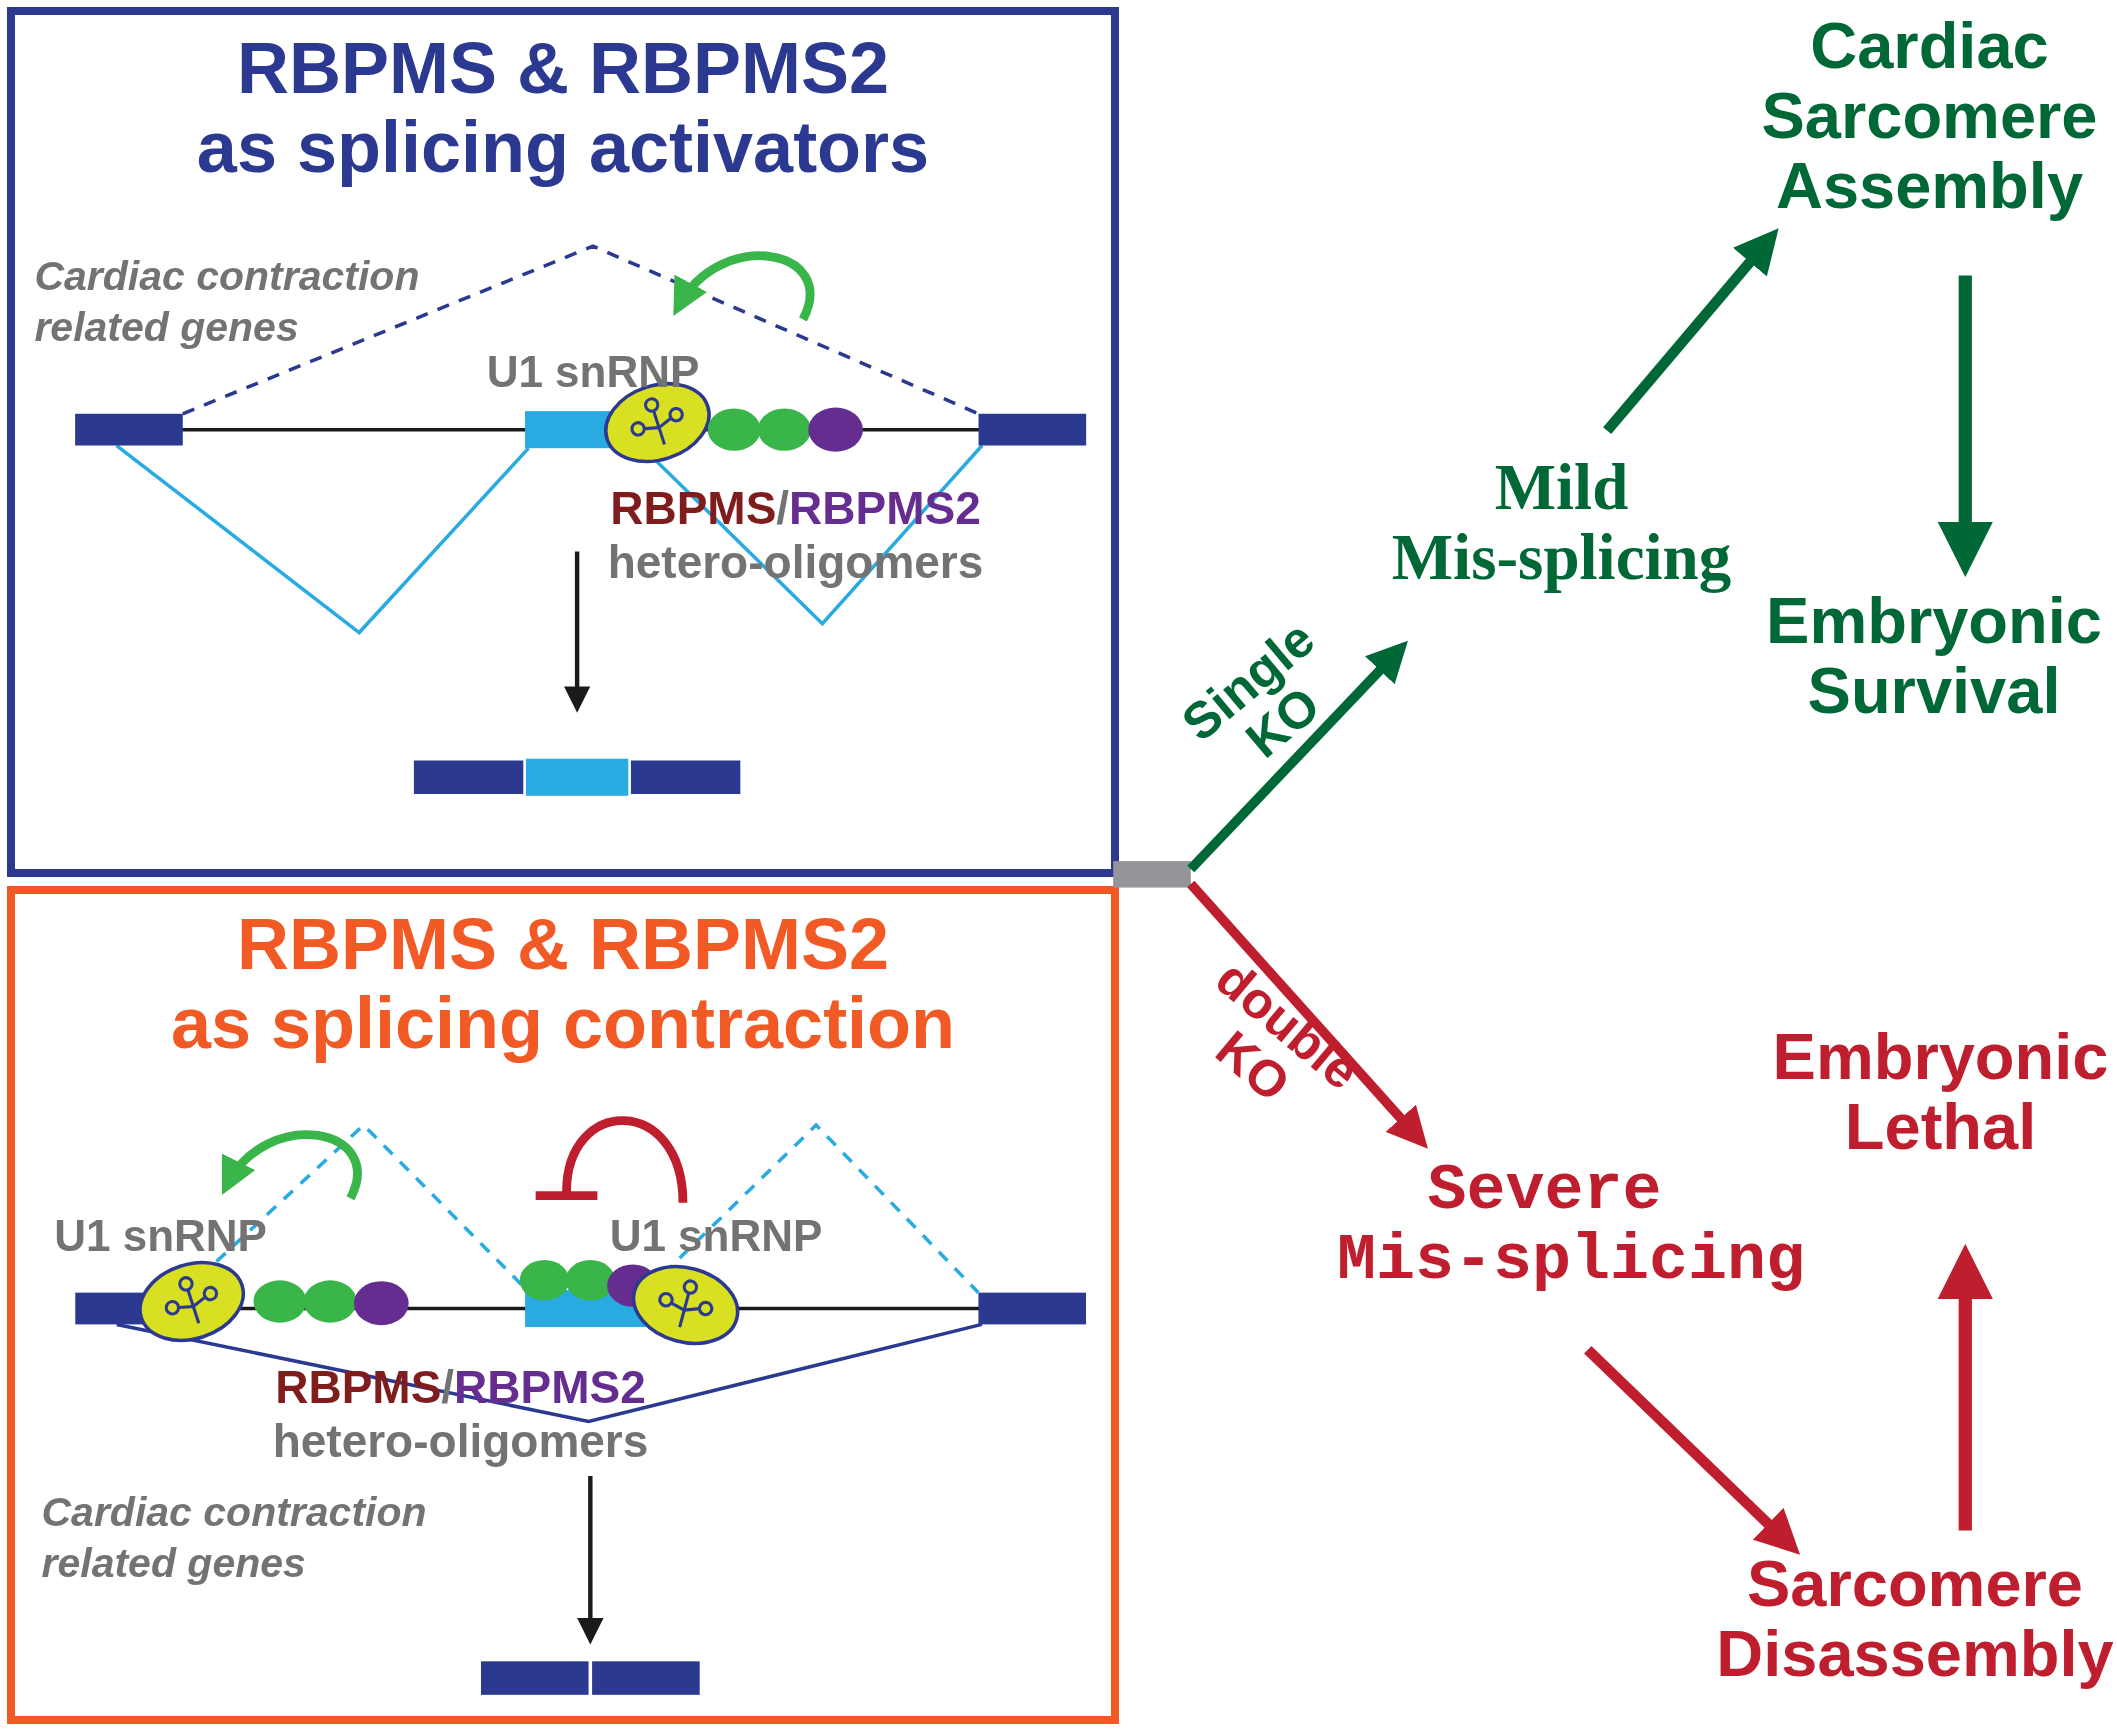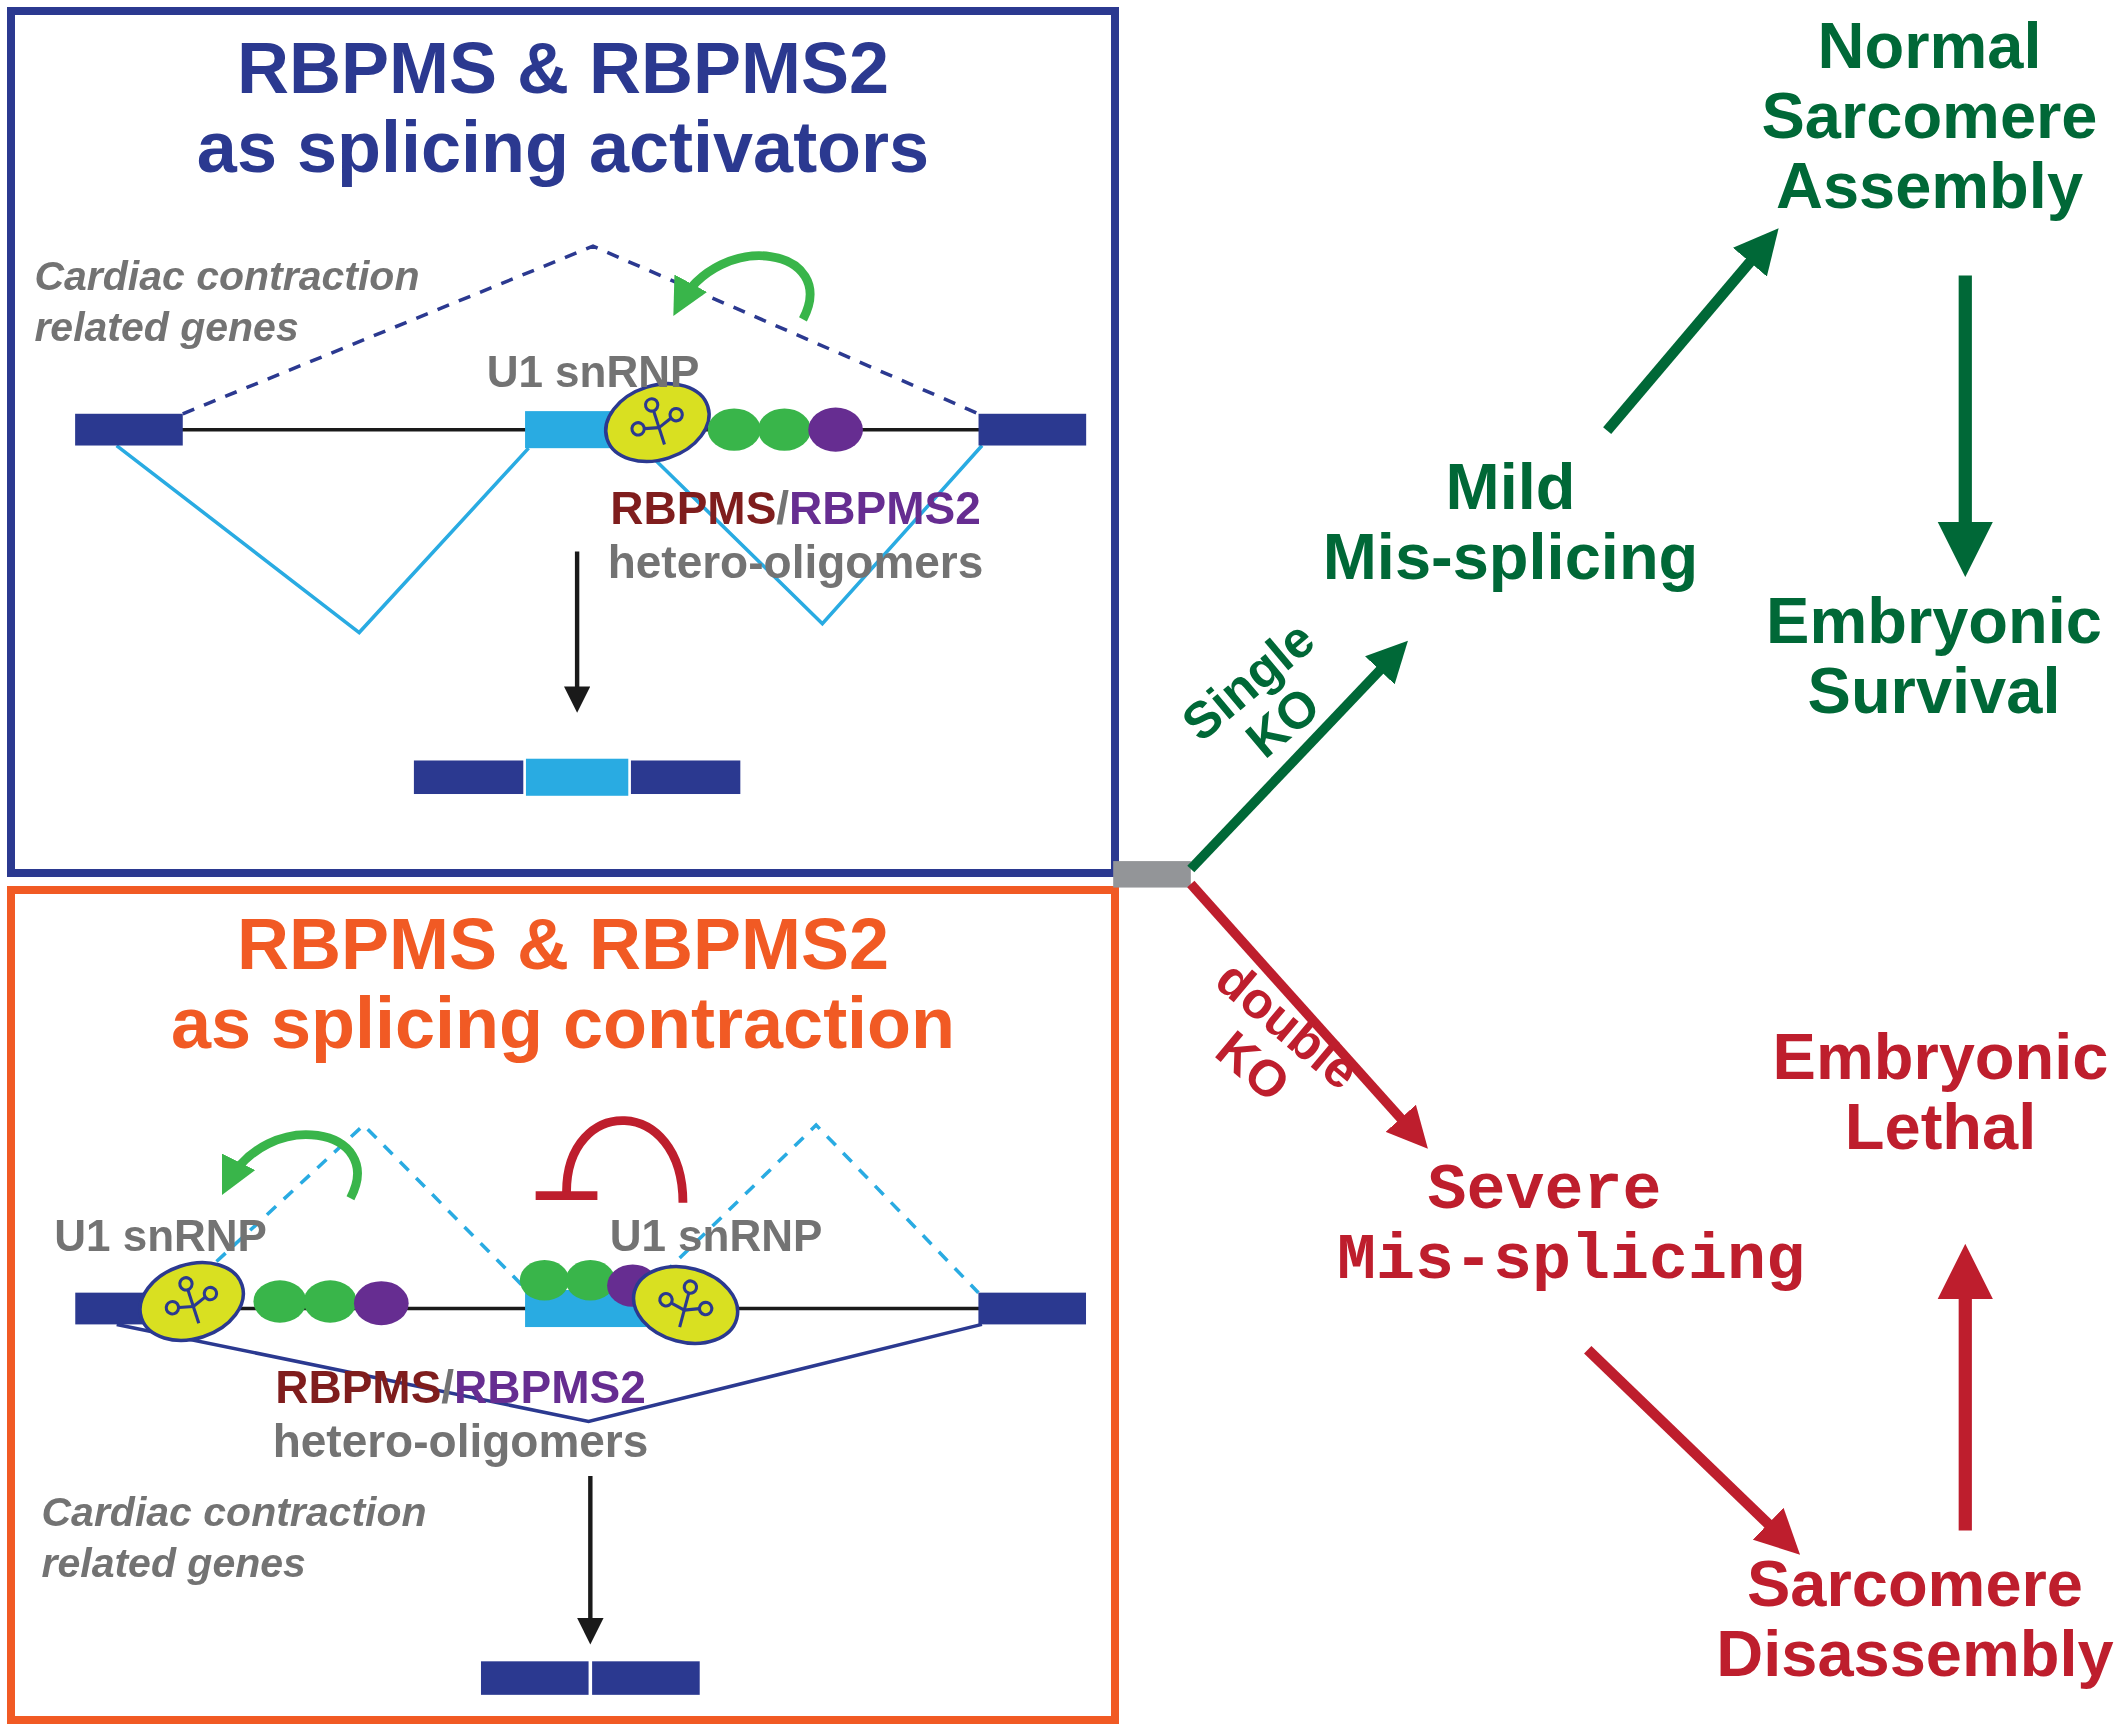--- a/index.html
+++ b/index.html
@@ -198,26 +198,26 @@
 
   <div class="txt kolabel dgreen" style="left:1142px;top:648px;width:247px;transform:rotate(-40deg);">
     <div>Single</div>
     <div>KO</div>
   </div>
   <div class="txt kolabel red" style="left:1147px;top:992px;width:247px;transform:rotate(40deg);">
     <div>double</div>
     <div>KO</div>
   </div>
 
-  <div class="txt outcome dgreen" style="left:1303px;top:452px;width:415px;">
+  <div class="txt outcome dgreen" style="left:1354px;top:452px;width:415px;font-family:Liberation Serif, serif;">
     <div>Mild</div>
     <div>Mis-splicing</div>
   </div>
   <div class="txt outcome dgreen" style="left:1742px;top:10.6px;width:375px;">
-    <div>Normal</div>
+    <div>Cardiac</div>
     <div>Sarcomere</div>
     <div>Assembly</div>
   </div>
   <div class="txt outcome dgreen" style="left:1751px;top:586px;width:366px;">
     <div>Embryonic</div>
     <div>Survival</div>
   </div>
 
   <div class="txt outcome red" style="left:1337px;top:1156px;width:415px;font-family:Liberation Mono, monospace;">
     <div>Severe</div>

